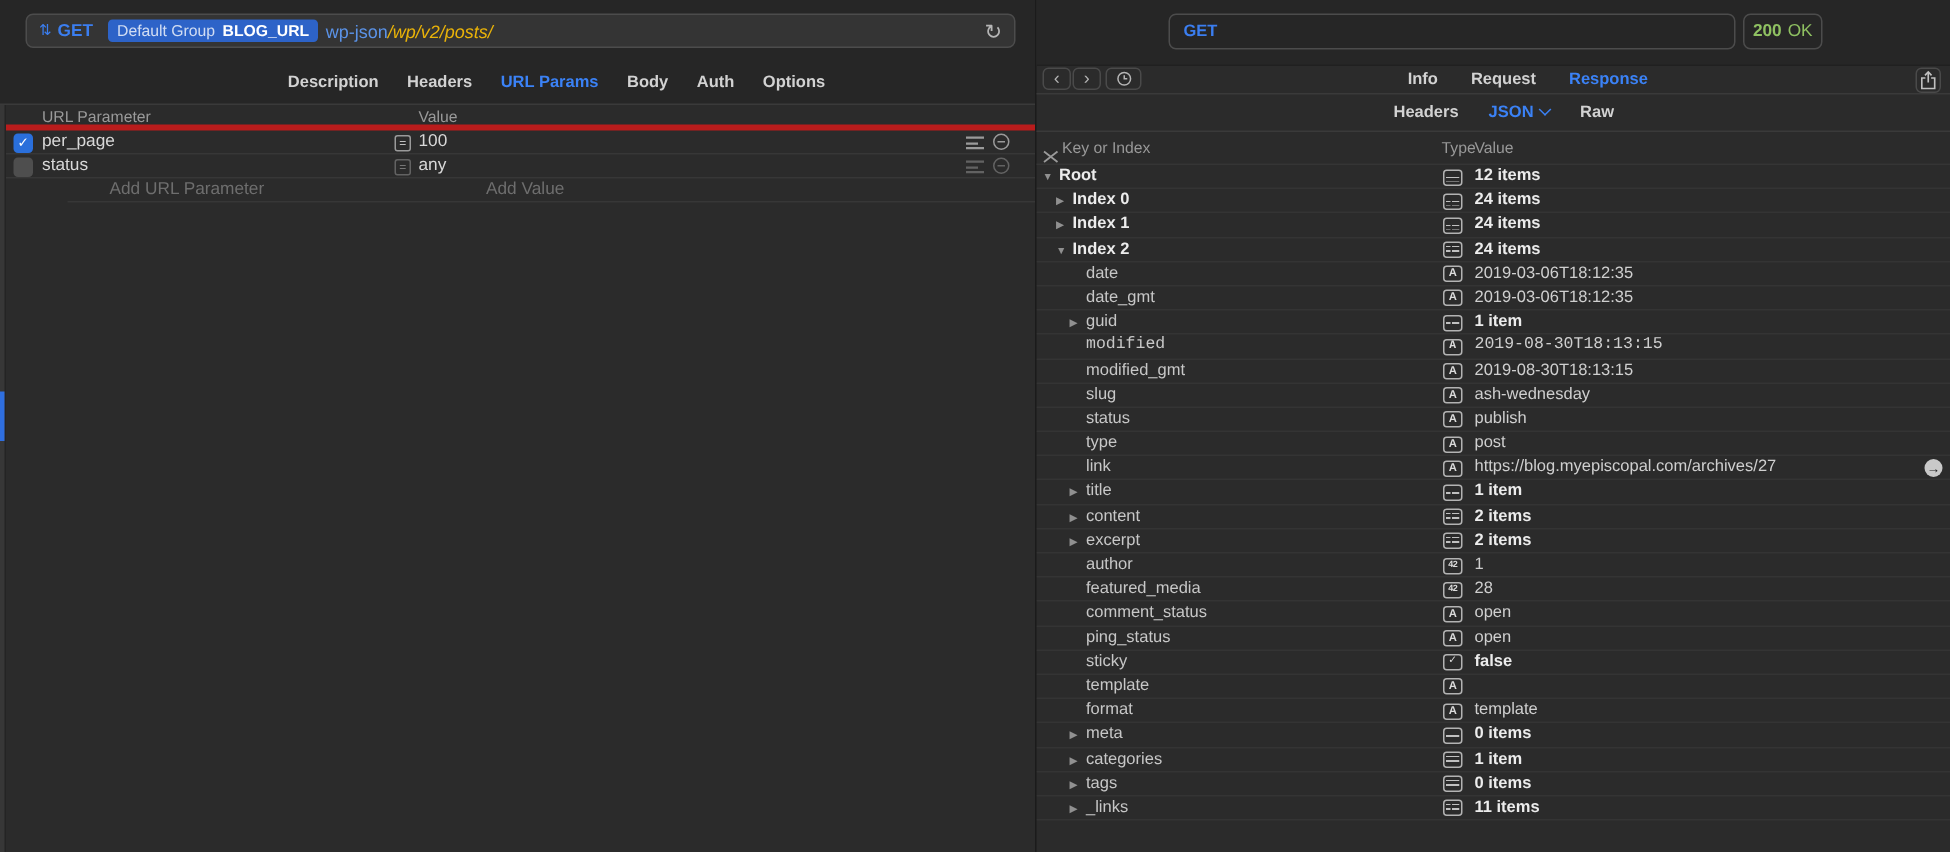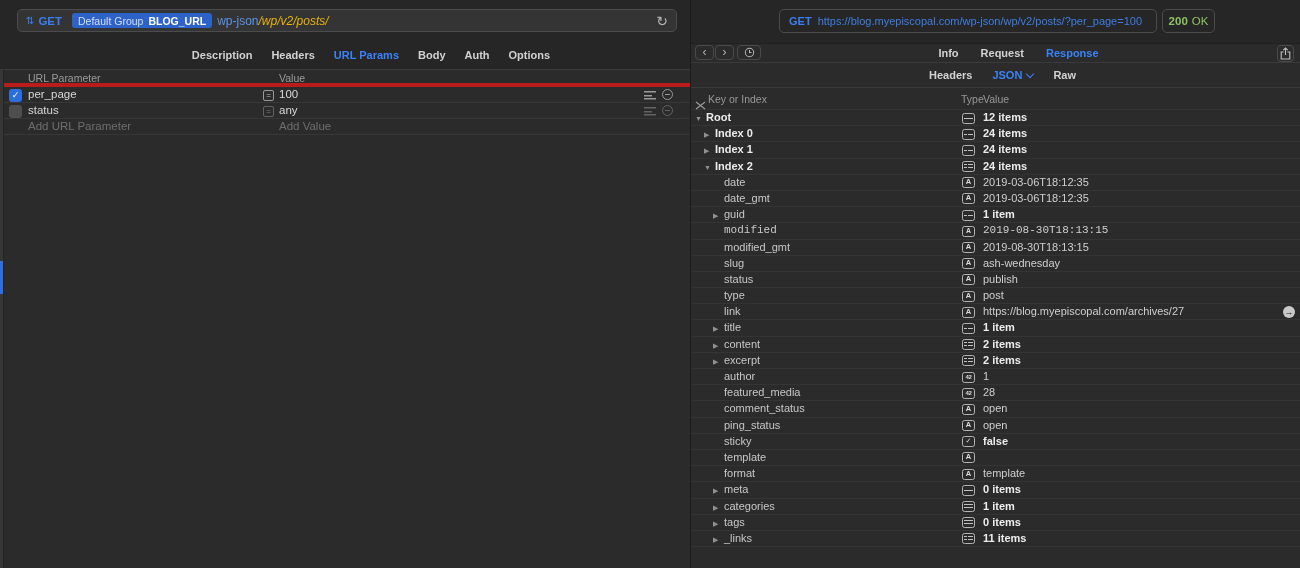--- a/index.html
+++ b/index.html
@@ -37,21 +37,21 @@
   .pname{position:absolute;left:28px;}
   .val-type{position:absolute;left:263px;top:2.5px;width:11px;height:11px;border:1px solid #9a9a9a;border-radius:2px;
     color:#c0c0c0;font-size:8px;line-height:9px;text-align:center;box-sizing:border-box;}
   .pval{position:absolute;left:279px;}
   .align-ic{position:absolute;left:644px;top:4px;width:12px;height:9px;background-repeat:no-repeat;
     background-image:linear-gradient(#9a9a9a,#9a9a9a),linear-gradient(#9a9a9a,#9a9a9a),linear-gradient(#9a9a9a,#9a9a9a);
     background-size:12px 1.5px,8px 1.5px,12px 1.5px;background-position:0 0,0 3.5px,0 7px;}
   .minus-ic{position:absolute;left:662px;top:2px;width:11px;height:11px;border:1px solid #9a9a9a;border-radius:50%;
     box-sizing:border-box;background:linear-gradient(#9a9a9a,#9a9a9a) center/5px 1.3px no-repeat;}
   .dim{opacity:.5;}
-  .add-row{color:#6e6e6e;}
+  .add-row{color:#6e6e6e;margin-left:45px;}
   .sliver{position:absolute;left:0;top:70px;bottom:0;width:4px;background:#373737;border-right:1px solid #242424;box-sizing:border-box;}
   .sel-strip{position:absolute;left:0;top:191px;width:3px;height:33px;background:#2f6fe0;}
 
   
   .r-toolbar{position:absolute;top:0;left:0;right:0;height:44px;background:#262626;border-bottom:1px solid #202020;box-sizing:border-box;}
   .r-urlbox{position:absolute;left:88px;top:9px;width:378px;height:24px;border:1px solid #4c4c4c;border-radius:5px;
     display:flex;align-items:center;padding:0 9px;box-sizing:border-box;white-space:nowrap;overflow:hidden;}
   .r-method{color:#3b7ef0;font-weight:700;font-size:11px;margin-right:6px;}
   .r-url{color:#3e7de0;font-size:11px;}
   .badge{position:absolute;left:471px;top:9px;width:53px;height:24px;border:1px solid #4c4c4c;border-radius:5px;
@@ -155,21 +155,20 @@
       <div class="sel-strip"></div>
     </div>
   </div>
 
   <div class="divider"></div>
 
   <div class="rpane">
     <div class="r-toolbar">
       <div class="r-urlbox">
         <span class="r-method">GET</span>
-        <span class="r-url">https://blog.myepiscopal.com/wp-json/wp/v2/posts/?per_page=100</span>
       </div>
       <div class="badge">
         <span class="code">200</span>
         <span class="txt">OK</span>
       </div>
     </div>
 
     <div class="r-nav">
       <span class="nb" style="left:4px">‹</span>
       <span class="nb" style="left:24px">›</span>

